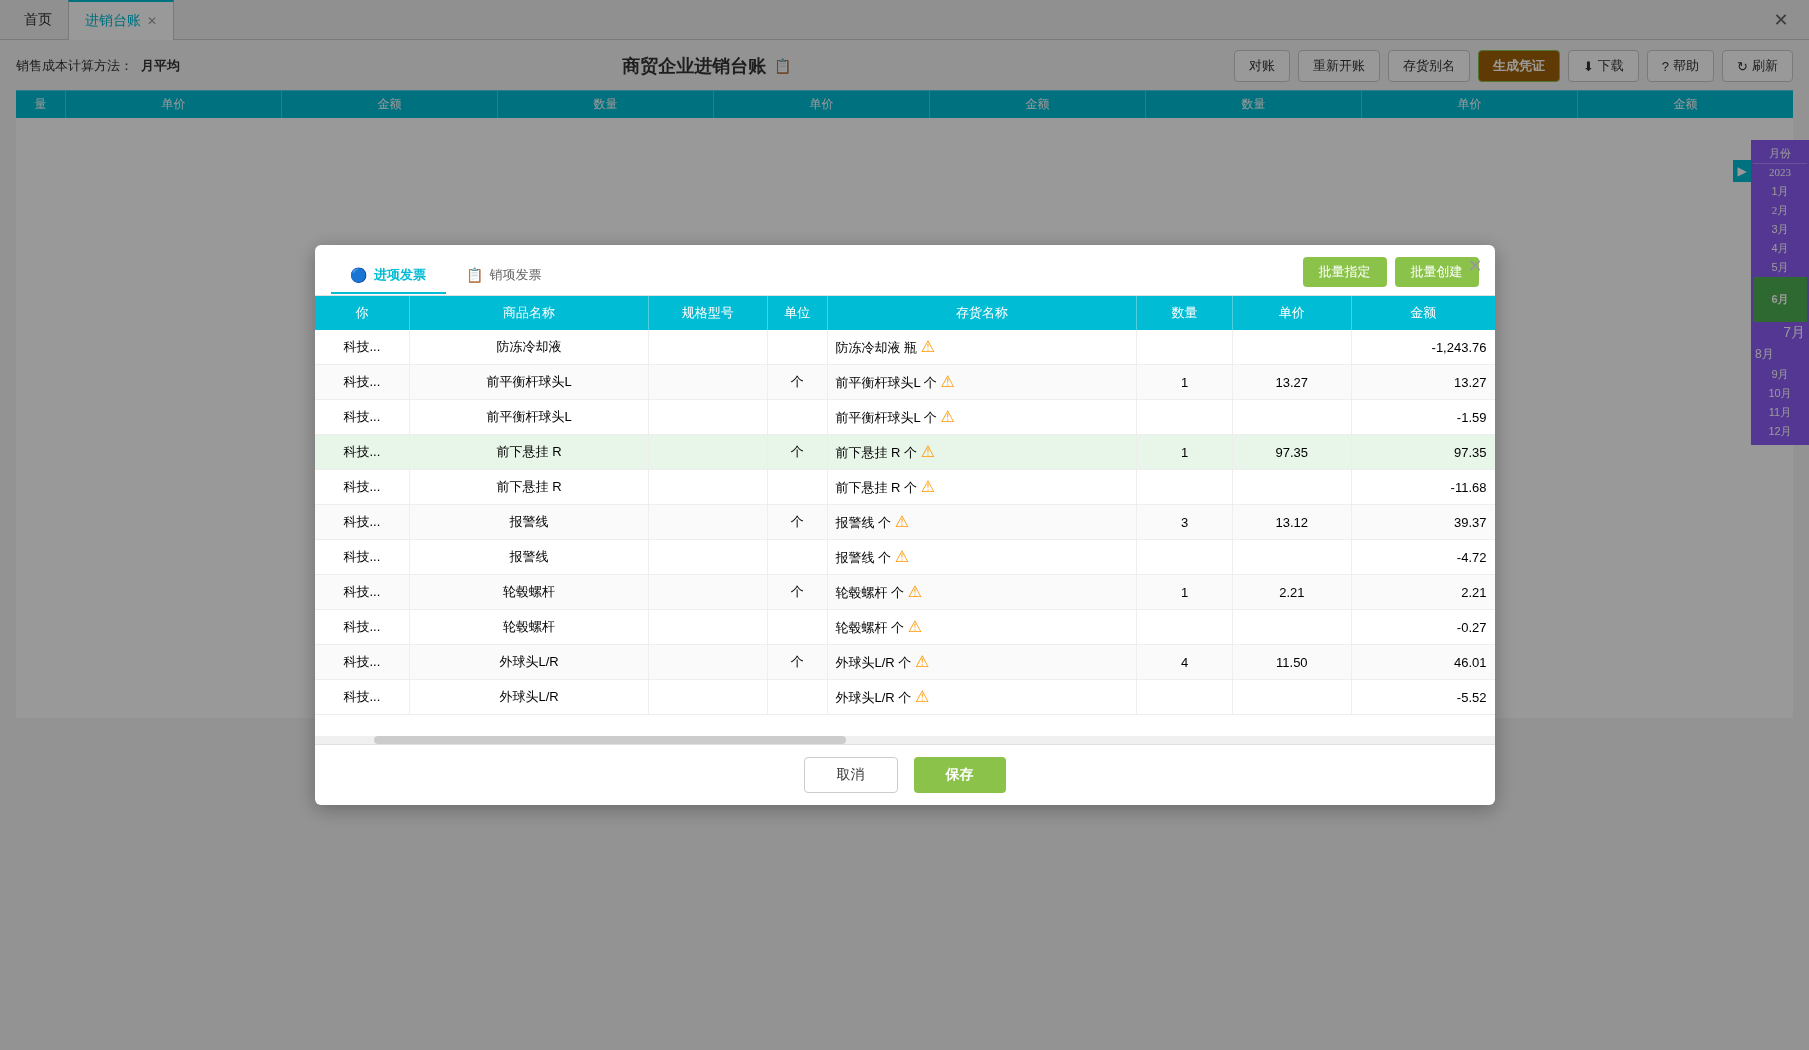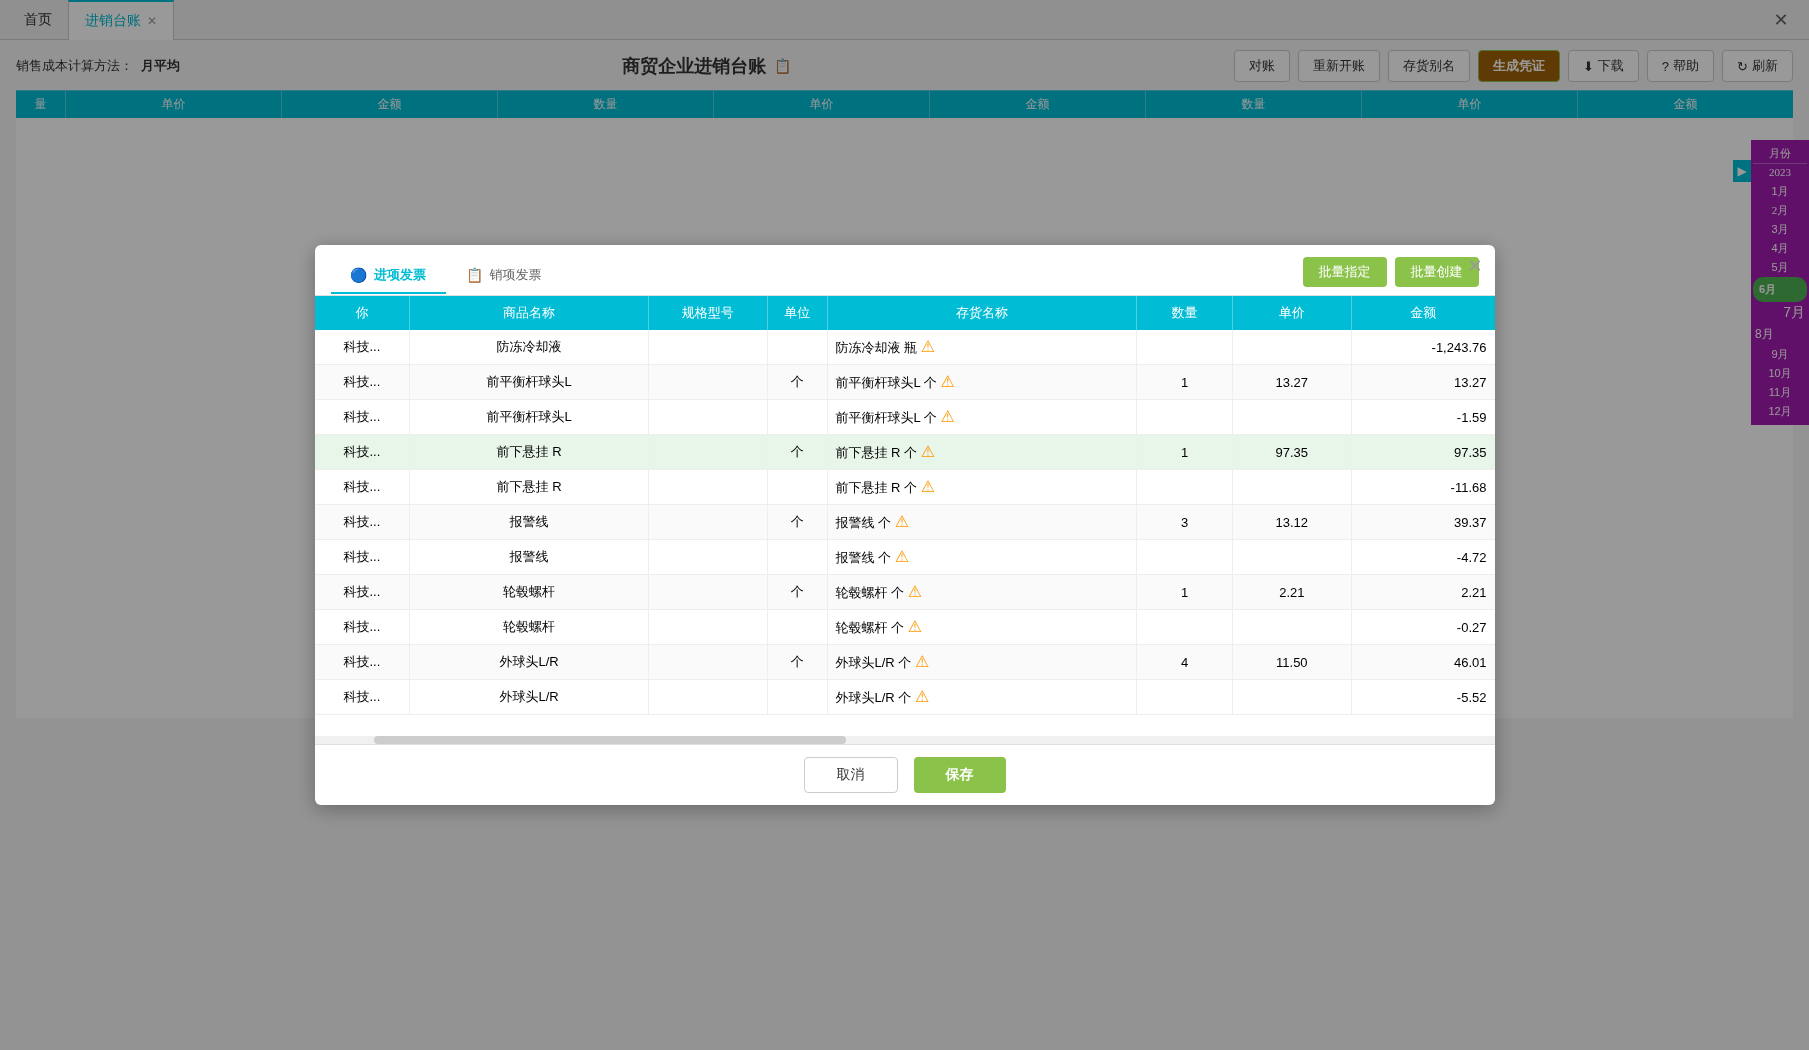--- a/index.html
+++ b/index.html
@@ -152,29 +152,29 @@
       <div style="flex:1; color:#fff; text-align:center; padding:5px 4px; border-right:1px solid rgba(255,255,255,0.3); font-size:12px;">数量</div>
       <div style="flex:1; color:#fff; text-align:center; padding:5px 4px; border-right:1px solid rgba(255,255,255,0.3); font-size:12px;">单价</div>
       <div style="flex:1; color:#fff; text-align:center; padding:5px 4px; font-size:12px;">金额</div>
     </div>
 
     <div style="height:600px; background:#fff; position:relative;">
       <div style="color:#aaa; text-align:center; padding-top:80px; font-size:13px;"></div>
     </div>
   </div>
 
-  <div style="position:absolute; right:0; top:100px; background:#a21caf; width:58px; padding:4px 2px; z-index:10;">
+  <div style="position:absolute; right:0; top:100px; background:#8b5cf6; width:58px; padding:4px 2px; z-index:10;">
     <div style="color:#fff; font-size:11px; text-align:center; padding:2px; border-bottom:1px solid rgba(255,255,255,0.3);">月份</div>
     <div style="color:#fff; font-size:11px; text-align:center; padding:2px 0 4px;font-family:Liberation Serif, serif;">2023</div>
     <div style="color:#fff; font-size:11px; text-align:center; padding:2px; cursor:pointer;">1月</div>
     <div style="color:#fff; font-size:11px; text-align:center; padding:2px; cursor:pointer;font-family:Liberation Serif, serif;">2月</div>
     <div style="color:#fff; font-size:11px; text-align:center; padding:2px; cursor:pointer;">3月</div>
     <div style="color:#fff; font-size:11px; text-align:center; padding:2px; cursor:pointer;">4月</div>
     <div style="color:#fff; font-size:11px; text-align:center; padding:2px; cursor:pointer;">5月</div>
-    <div style="background:#4caf50; color:#fff; font-size:11px; padding:5px 6px; border-radius:10px; cursor:pointer; font-weight:bold;">6月</div>
+    <div style="background:#4caf50; color:#fff; font-size:11px; text-align:center; padding:15px 6px; border-radius:0; cursor:pointer; font-weight:bold;">6月</div>
     <div style="color:#fff; font-size:14px; text-align:right; padding:2px; cursor:pointer;">7月</div>
     <div style="color:#fff; font-size:12px; text-align:left; padding:2px; cursor:pointer;">8月</div>
     <div style="color:#fff; font-size:11px; text-align:center; padding:2px; cursor:pointer;">9月</div>
     <div style="color:#fff; font-size:11px; text-align:center; padding:2px; cursor:pointer;">10月</div>
     <div style="color:#fff; font-size:11px; text-align:center; padding:2px; cursor:pointer;">11月</div>
     <div style="color:#fff; font-size:11px; text-align:center; padding:2px; cursor:pointer;">12月</div>
   </div>
 
   <div style="position:absolute; right:58px; top:120px; background:#00bcd4; width:18px; padding:4px 2px; z-index:10; cursor:pointer;">
     <div style="color:#fff; font-size:12px; text-align:center;">▶</div>

